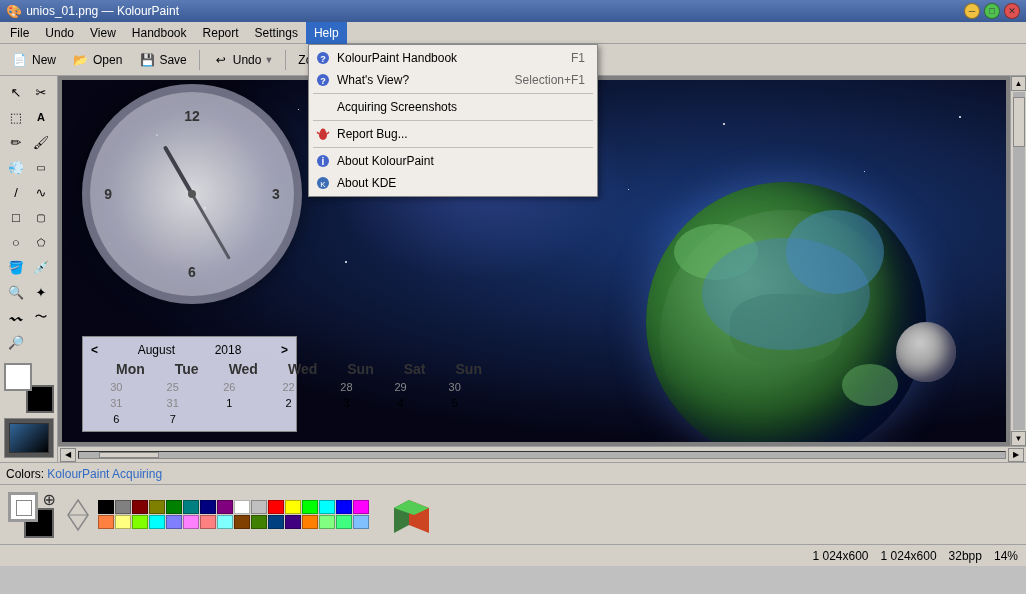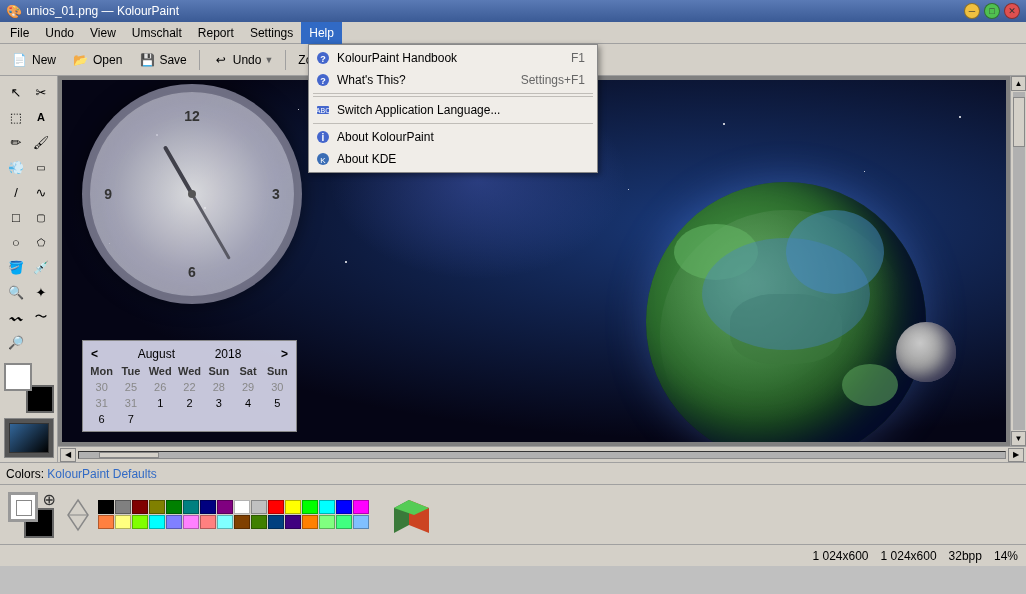--- a/index.html
+++ b/index.html
@@ -220,21 +220,21 @@
     .cal-grid {
       display: grid;
       grid-template-columns: repeat(7, 1fr);
       text-align: center;
       gap: 0;
     }
     .cal-cell {
       padding: 2px 1px;
       font-size: 11px;
     }
-    .cal-header-cell { font-weight: bold; color: #333; font-size: 11px; }
+    .cal-header-cell { font-weight: bold; color: #333; font-size: 14px; margin-left: 28px; }
     .cal-prev { color: #888; }
 
     
     #hscrollbar {
       height: 16px;
       background: #d4d0c8;
       border-top: 1px solid #a0a0a0;
       display: flex;
       align-items: center;
       padding: 0 2px;
@@ -432,21 +432,21 @@
     <div class="title-btn minimize">─</div>
     <div class="title-btn maximize">□</div>
     <div class="title-btn close">✕</div>
   </div>
 </div>
 
 <div id="menubar">
   <div class="menu-item">File</div>
   <div class="menu-item">Undo</div>
   <div class="menu-item">View</div>
-  <div class="menu-item">Umschalt</div>
+  <div class="menu-item">Handbook</div>
   <div class="menu-item">Report</div>
   <div class="menu-item">Settings</div>
   <div class="menu-item active">Help</div>
 </div>
 
 <div id="toolbar">
   <div class="toolbar-btn">
     <div class="toolbar-icon">📄</div>
     <span>New</span>
   </div>
@@ -623,21 +623,21 @@
         <div class="scroll-thumb"></div>
       </div>
       <div class="scroll-btn">▶</div>
     </div>
   </div>
 </div>
 
 <div id="colors-bar">
   <span>
     <span>Colors:</span>
-    <span style="color:#316ac5;">KolourPaint Defaults</span>
+    <span style="color:#316ac5;">KolourPaint Acquiring</span>
   </span>
 </div>
 
 <div id="color-palette">
 
   <div class="fg-bg-colors">
     <div class="bg-color-box"></div>
     <div class="fg-color-box">
       <div class="fg-inner"></div>
     </div>
@@ -720,33 +720,39 @@
     <span>KolourPaint Handbook</span>
     <span class="shortcut">F1</span>
   </div>
   <div class="dropdown-item">
     <span class="item-icon">
       <svg width="14" height="14" viewBox="0 0 14 14">
         <circle cx="7" cy="7" r="6" fill="#4466cc" stroke="none"></circle>
         <text x="7" y="11" text-anchor="middle" fill="white" font-size="9" font-weight="bold">?</text>
       </svg>
     </span>
-    <span>What's This?</span>
-    <span class="shortcut">Settings+F1</span>
+    <span>What's View?</span>
+    <span class="shortcut">Selection+F1</span>
   </div>
   <div class="dropdown-separator"></div>
+  <div class="dropdown-item">
+    <span class="item-icon"></span>
+    <span>Acquiring Screenshots</span>
+  </div>
   <div class="dropdown-separator"></div>
   <div class="dropdown-item">
     <span class="item-icon">
       <svg width="14" height="14" viewBox="0 0 14 14">
-        <rect x="1" y="3" width="12" height="8" fill="#4466cc" rx="1"></rect>
-        <text x="7" y="10" text-anchor="middle" fill="white" font-size="7">ABC</text>
+        <ellipse cx="7" cy="8" rx="4" ry="5" fill="#cc3333"></ellipse>
+        <circle cx="7" cy="4" r="2.5" fill="#cc3333"></circle>
+        <line x1="3" y1="7" x2="1" y2="5" stroke="#cc3333" stroke-width="1.5"></line>
+        <line x1="11" y1="7" x2="13" y2="5" stroke="#cc3333" stroke-width="1.5"></line>
       </svg>
     </span>
-    <span>Switch Application Language...</span>
+    <span>Report Bug...</span>
   </div>
   <div class="dropdown-separator"></div>
   <div class="dropdown-item">
     <span class="item-icon">
       <svg width="14" height="14" viewBox="0 0 14 14">
         <circle cx="7" cy="7" r="6" fill="#4466cc"></circle>
         <text x="7" y="11" text-anchor="middle" fill="white" font-size="10" font-weight="bold">i</text>
       </svg>
     </span>
     <span>About KolourPaint</span>

